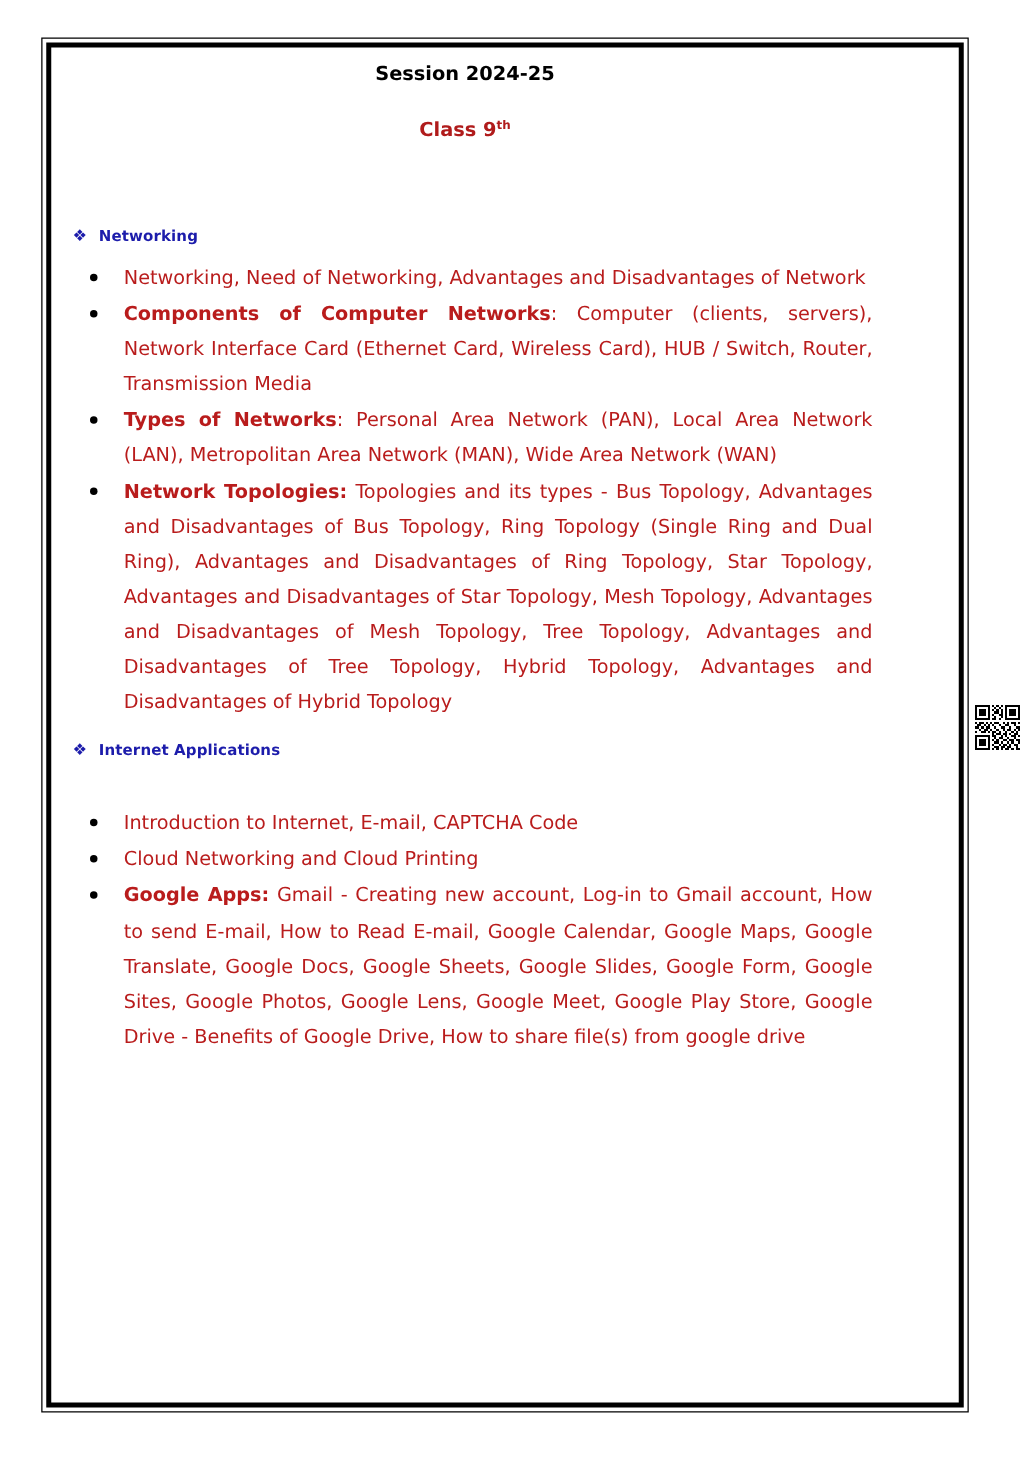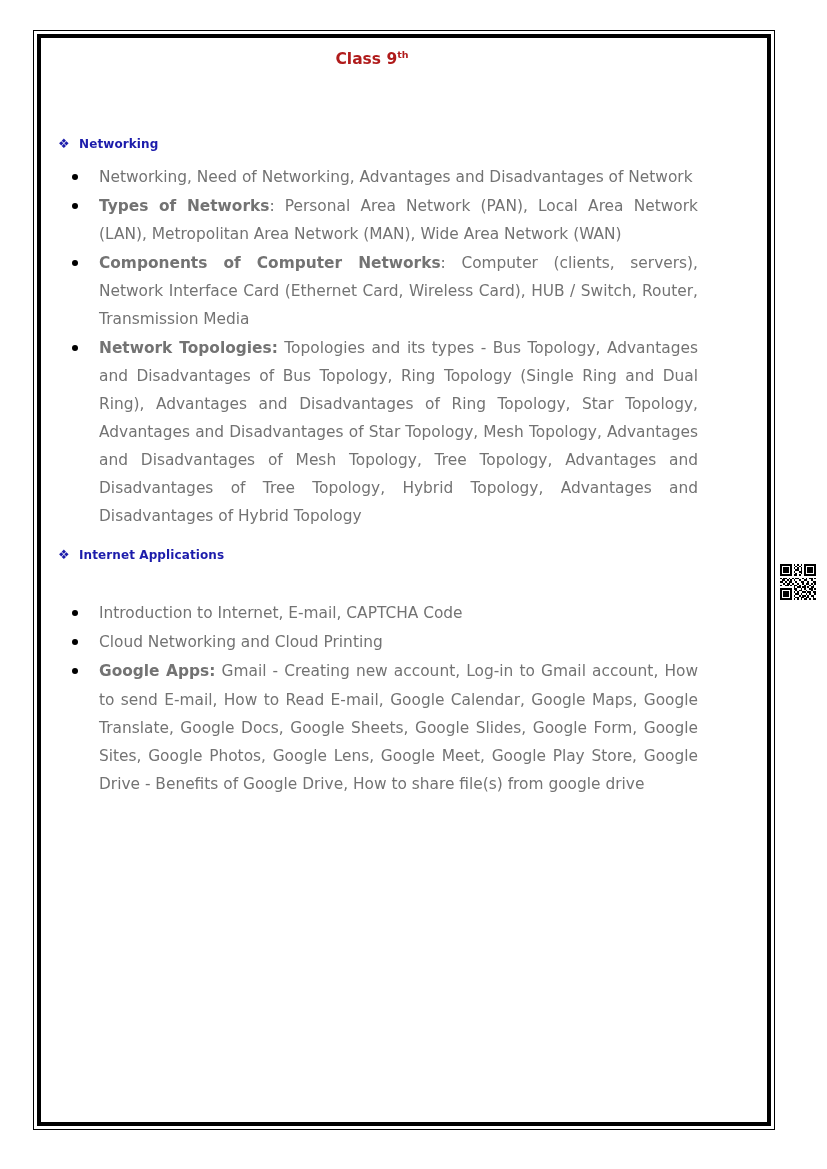--- a/index.html
+++ b/index.html
@@ -102,21 +102,21 @@
     padding: 0;
   }
   ul.bullet-list > li {
     position: relative;
     padding-left: 53px;
     margin-bottom: 1px;
     font-size: 15.4px;
     line-height: 1.82;
     text-align: justify;
     text-justify: inter-word;
-    color: #737373;
+    color: #b91c1c;
   }
   ul.bullet-list > li.no-justify {
     text-align: left;
   }
   ul.bullet-list > li::before {
     content: "";
     position: absolute;
     left: 26px;
     top: 11px;
     width: 6px;
@@ -144,31 +144,32 @@
 </style>
 </head>
 <body>
 
 <div id="page-frame">
   <div id="page-frame-inner"></div>
 </div>
 
 <div id="content">
 
+  <div class="doc-subtitle">Session 2024-25</div>
   <div class="doc-class"><span>Class 9</span><sup>th</sup></div>
 
   <div id="sections-root">
       <div class="section-heading">
         <span class="diamond-bullet">❖</span>
         <span class="heading-text">Networking</span>
       </div>
       <ul class="bullet-list">
         <li><span>Networking, Need of Networking, Advantages and Disadvantages of Network</span></li>
+        <li><b>Components of Computer Networks</b><span>: Computer (clients, servers), Network Interface Card (Ethernet Card, Wireless Card), HUB / Switch, Router, Transmission Media</span></li>
         <li><b>Types of Networks</b><span>: Personal Area Network (PAN), Local Area Network (LAN), Metropolitan Area Network (MAN), Wide Area Network (WAN)</span></li>
-        <li><b>Components of Computer Networks</b><span>: Computer (clients, servers), Network Interface Card (Ethernet Card, Wireless Card), HUB / Switch, Router, Transmission Media</span></li>
         <li><b>Network Topologies:</b><span> Topologies and its types - Bus Topology, Advantages and Disadvantages of Bus Topology, Ring Topology (Single Ring and Dual Ring), Advantages and Disadvantages of Ring Topology, Star Topology, Advantages and Disadvantages of Star Topology, Mesh Topology, Advantages and Disadvantages of Mesh Topology, Tree Topology, Advantages and Disadvantages of Tree Topology, Hybrid Topology, Advantages and Disadvantages of Hybrid Topology</span></li>
       </ul>
       <div class="section-heading">
         <span class="diamond-bullet">❖</span>
         <span class="heading-text">Internet Applications</span>
       </div>
       <ul class="bullet-list" id="section-internet">
         <li class="no-justify"><span>Introduction to Internet, E-mail, CAPTCHA Code</span></li>
         <li class="no-justify"><span>Cloud Networking and Cloud Printing</span></li>
         <li><b>Google Apps:</b><span> Gmail - Creating new account, Log-in to Gmail account, How to send E-mail, How to Read E-mail, Google Calendar, Google Maps, Google Translate, Google Docs, Google Sheets, Google Slides, Google Form, Google Sites, Google Photos, Google Lens, Google Meet, Google Play Store, Google Drive - Benefits of Google Drive, How to share file(s) from google drive</span></li>

